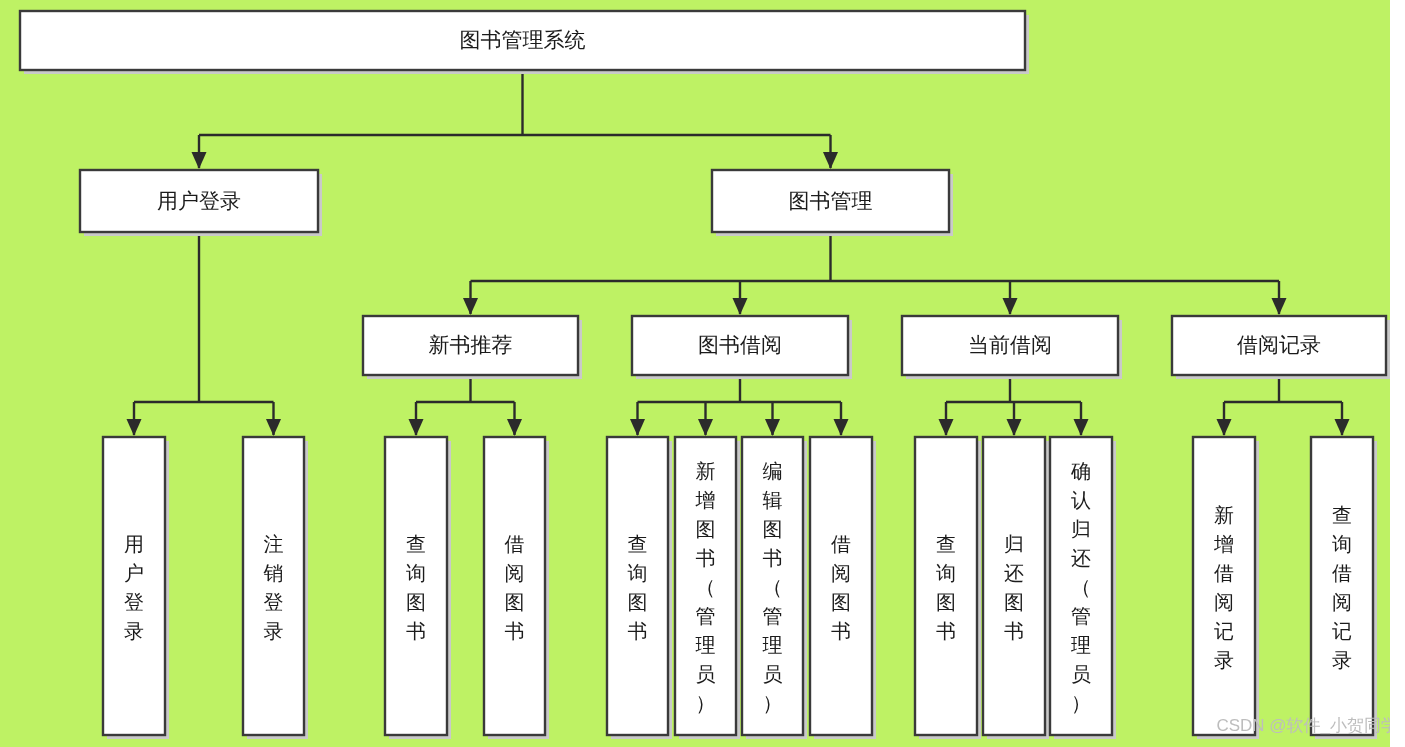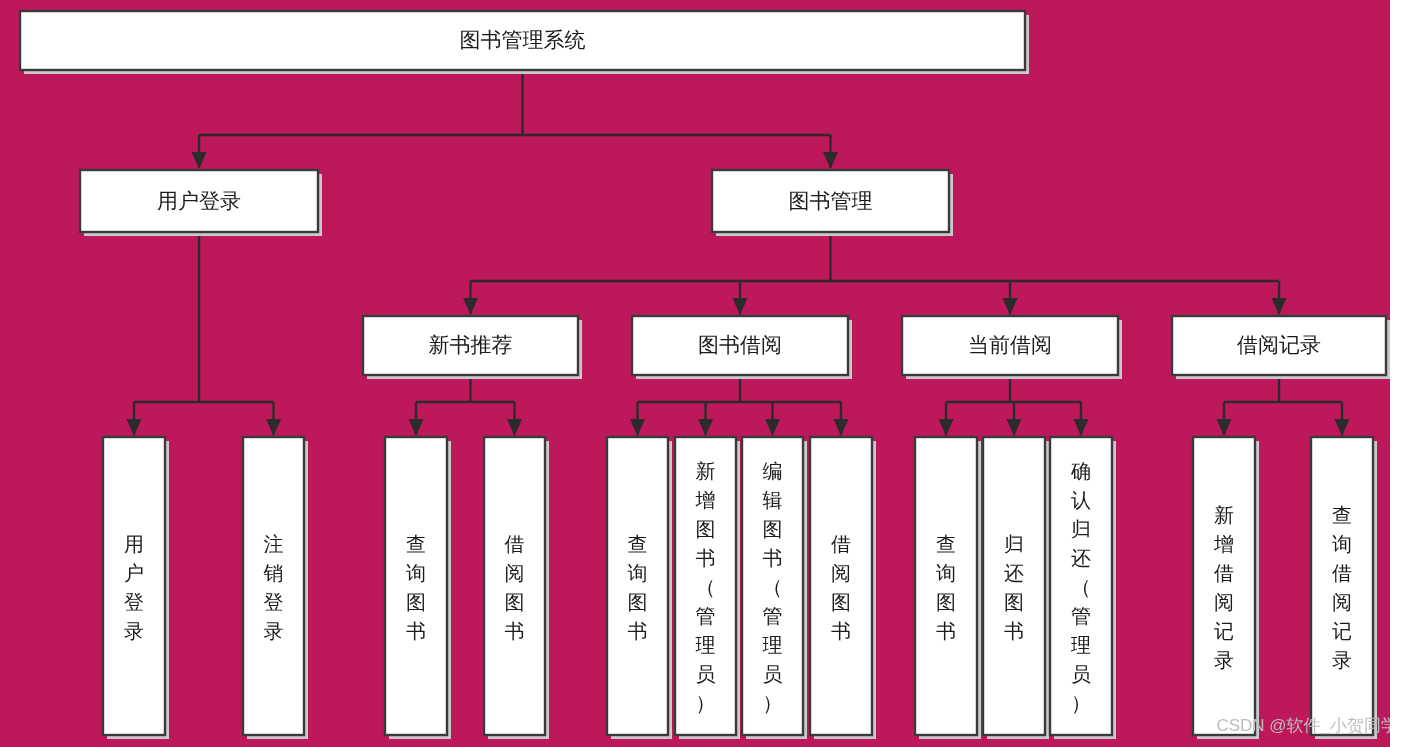--- a/index.html
+++ b/index.html
@@ -8,21 +8,21 @@
     padding: 0;
     background: #ffffff;
   }
   body {
     font-family: "Liberation Sans", "DejaVu Sans", sans-serif;
   }
   #diagram-root {
     position: relative;
     width: 1390px;
     height: 747px;
-    background: #be185d;
+    background: #bef264;
     overflow: hidden;
   }
   svg#tree-svg {
     position: absolute;
     left: 0;
     top: 0;
     width: 1405px;
     height: 747px;
   }
   .node-box {

